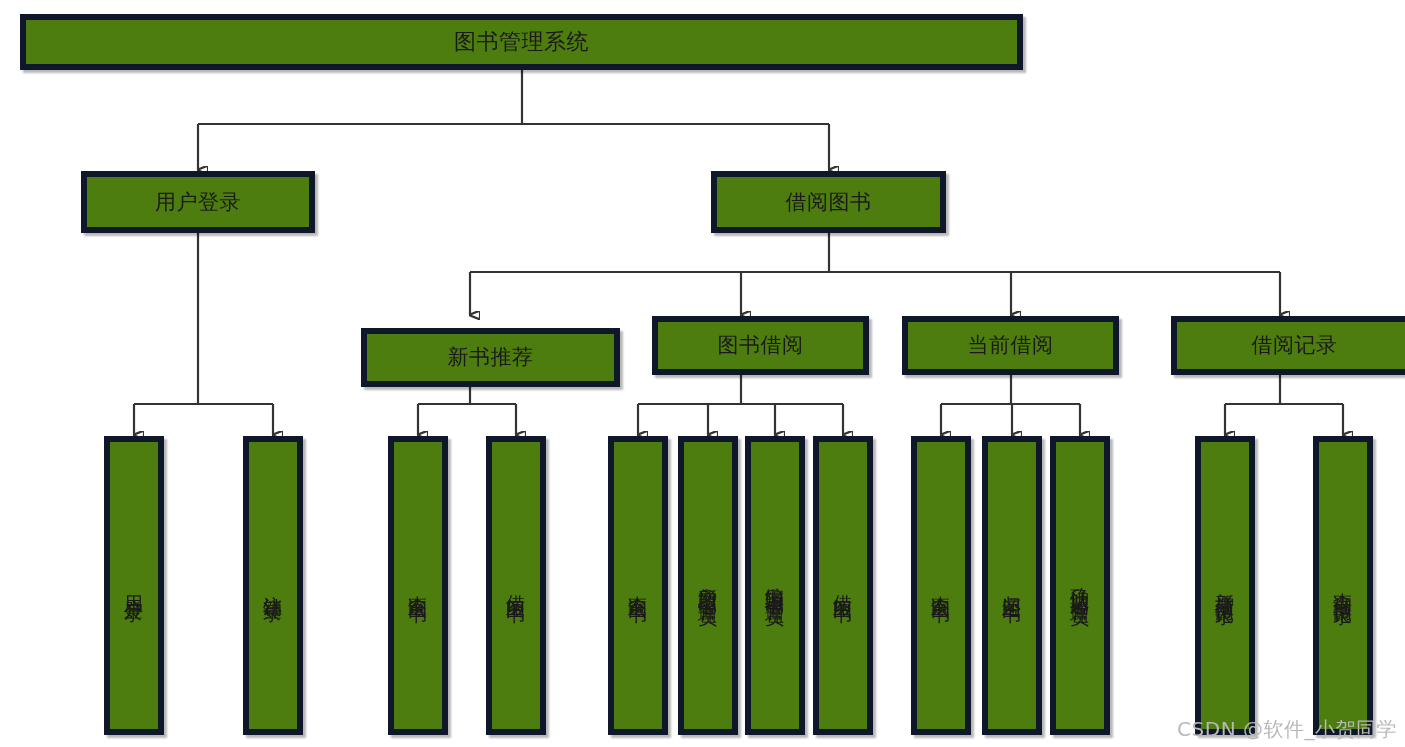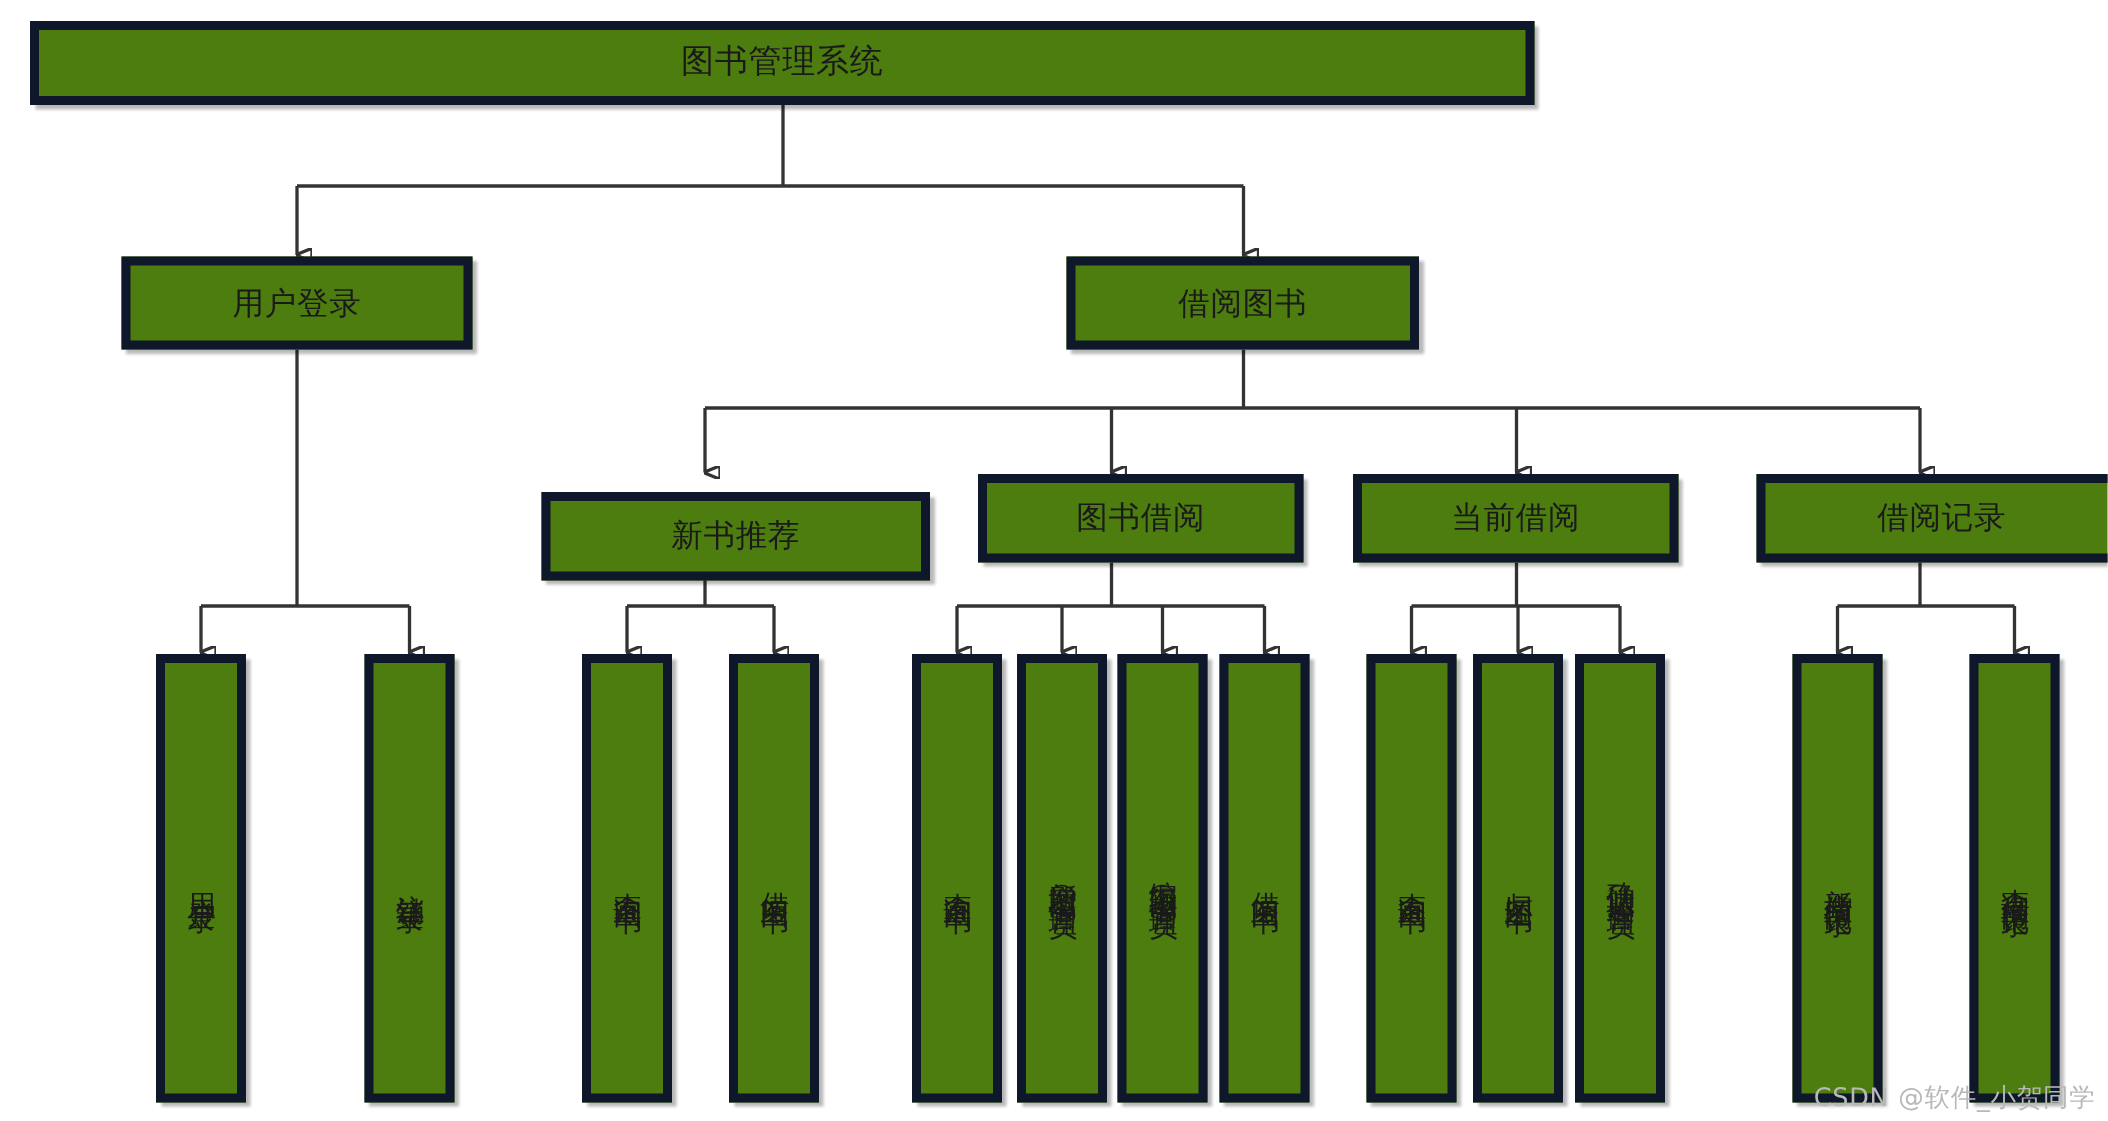--- a/index.html
+++ b/index.html
@@ -68,21 +68,21 @@
   svg.connectors path,
   svg.connectors line {
     stroke: #333333;
     stroke-width: 2.2;
     fill: none;
   }
   .watermark {
     position: absolute;
     right: 8px;
     bottom: 4px;
-    font-size: 17px;
+    font-size: 20px;
     color: #b8b8b8;
     letter-spacing: 0.5px;
     user-select: none;
     text-align: center;
   }
 </style>
 </head>
 <body>
 
 <div id="diagram-root">

